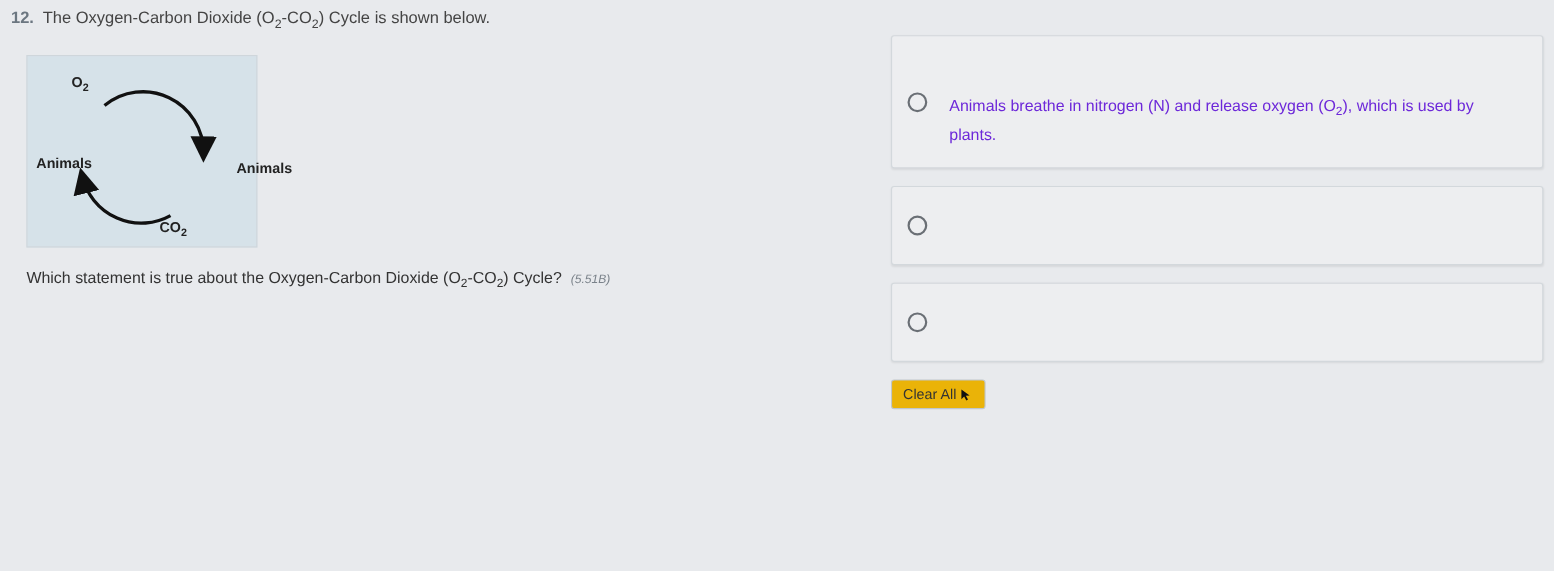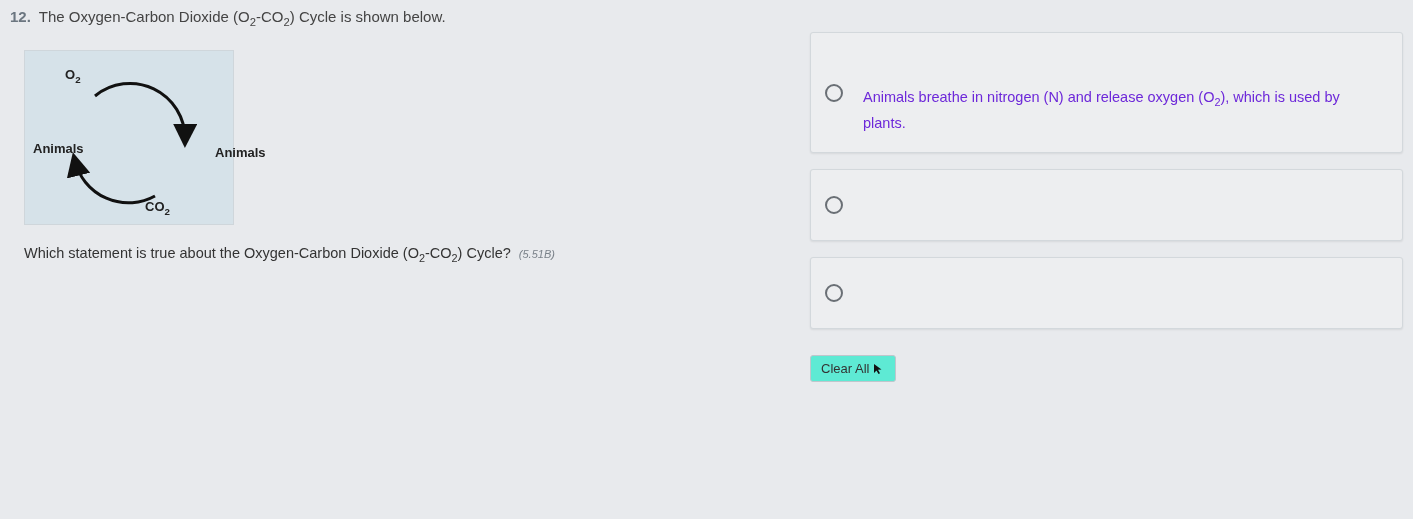--- a/index.html
+++ b/index.html
@@ -53,28 +53,28 @@
     border: 2px solid #6a6f75;
     border-radius: 50%;
     flex-shrink: 0;
     margin-right: 20px;
     background: #fff0;
   }
   .choice-text { font-size: 14.5px; color: #6d28d9; line-height: 1.7; margin-top: 36px; }
 
   .clear-btn {
     display: inline-block;
-    background: #5eead4;
+    background: #eab308;
     border: 1px solid #bfc6cc;
     border-radius: 3px;
     padding: 5px 10px;
     font-size: 13px;
     color: #333;
     cursor: pointer;
-    margin-top: 10px;
+    margin-top: 0;
   }
   .cursor-svg { display:inline-block; vertical-align:-3px; margin-left:-2px; }
   sub { font-size: 0.75em; }
 </style>
 </head>
 <body>
 
 <div class="container">
   <div class="left-col">
     <div class="q-line">

